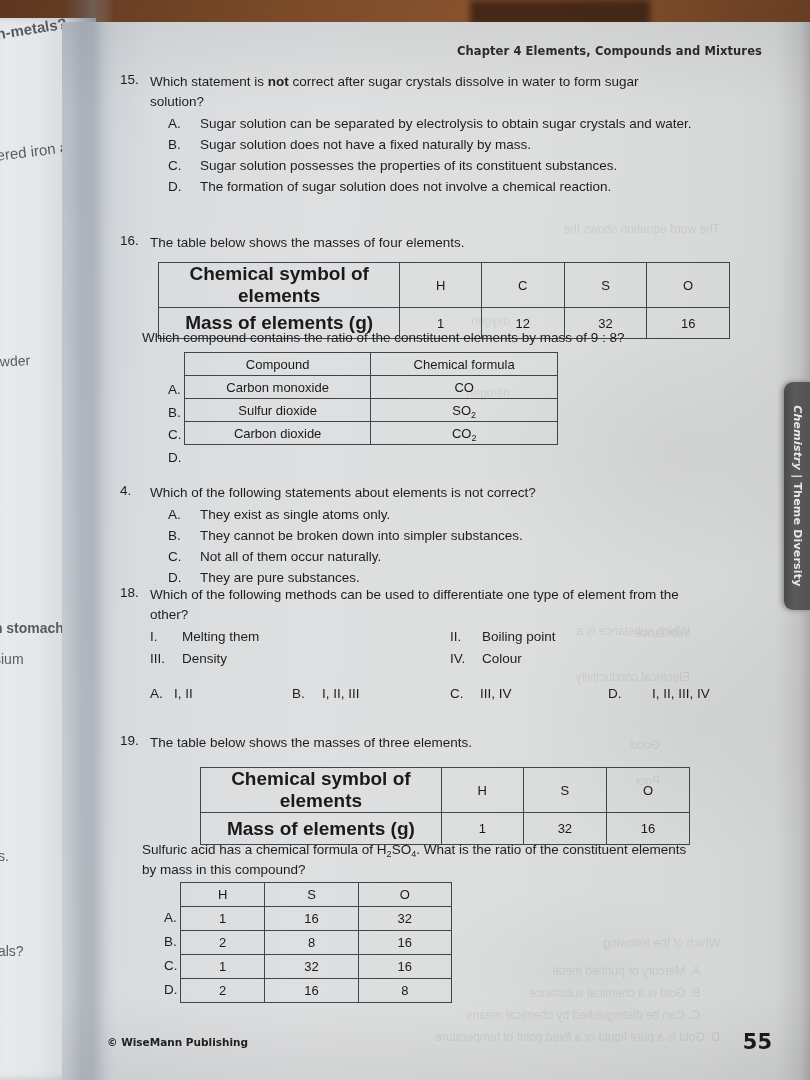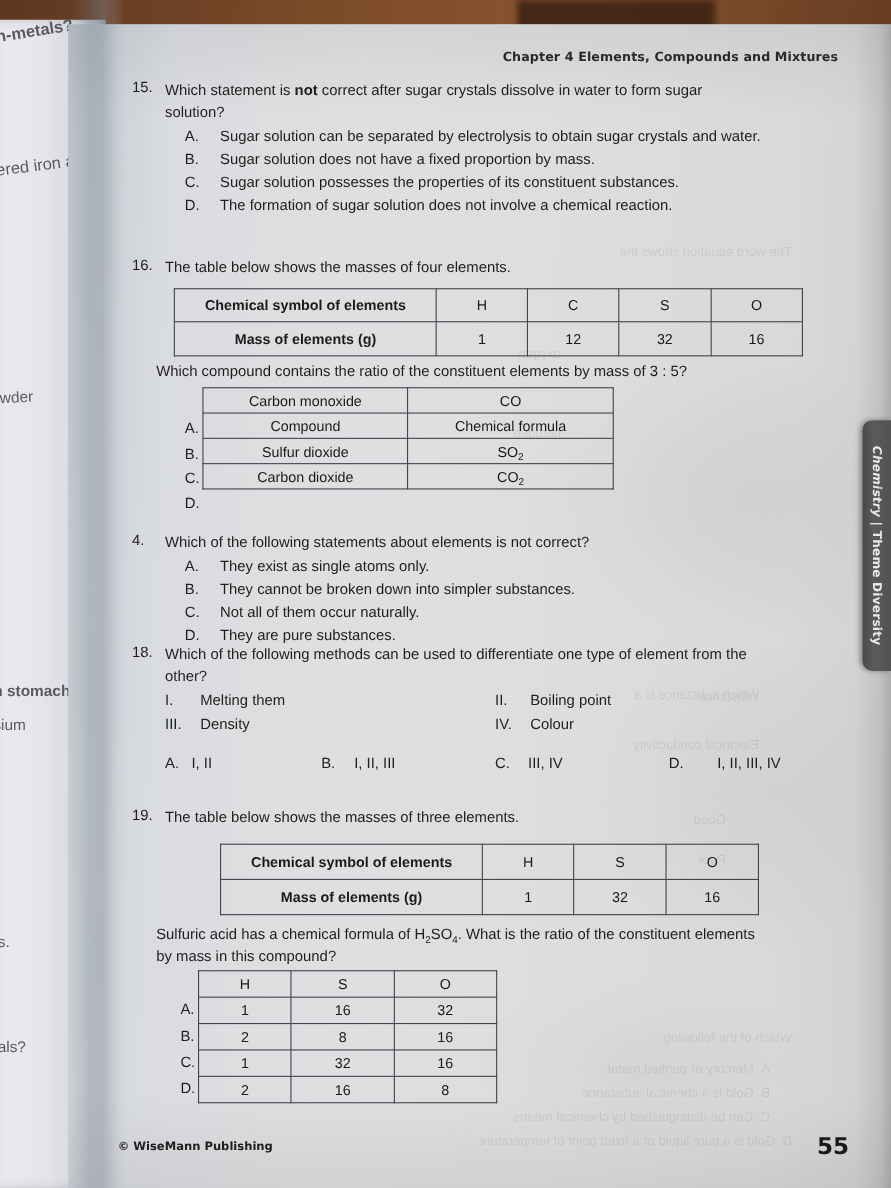--- a/index.html
+++ b/index.html
@@ -95,21 +95,21 @@
   
   table.tb{
     position:absolute;border-collapse:collapse;
     font-size:13px;color:#1a1a1a;background:transparent;
   }
   table.tb td{
     border:1px solid #41454a;
     padding:0 8px;text-align:center;vertical-align:middle;
     font-family:"Liberation Sans", sans-serif;
   }
-  td.lbl{text-align:left;font-weight:bold;font-size:13px;padding-left:10px;}
+  td.lbl{text-align:left;font-weight:bold;font-size:19px;padding-left:10px;}
   sub{font-size:9px;vertical-align:baseline;position:relative;top:3px;}
 
   .rowlab{position:absolute;font-size:13.5px;color:#1e1e1e;}
 
   
   .ftr-left{
     position:absolute;left:45px;bottom:32px;font-size:10.5px;font-weight:bold;color:#202020;
     font-family:"DejaVu Sans", sans-serif;
   }
   .ftr-mid{
@@ -192,21 +192,21 @@
         <span>Which statement is </span><b>not</b><span> correct after sugar crystals dissolve in water to form sugar</span>
       </div>
       <div class="qtext" style="top:20px;">solution?</div>
 
       <div class="opt" style="left:48px;top:42px;">
         <span class="optL">A.</span>
         <span class="optT">Sugar solution can be separated by electrolysis to obtain sugar crystals and water.</span>
       </div>
       <div class="opt" style="left:48px;top:63px;">
         <span class="optL">B.</span>
-        <span class="optT">Sugar solution does not have a fixed proportion by mass.</span>
+        <span class="optT">Sugar solution does not have a fixed naturally by mass.</span>
       </div>
       <div class="opt" style="left:48px;top:84px;">
         <span class="optL">C.</span>
         <span class="optT">Sugar solution possesses the properties of its constituent substances.</span>
       </div>
       <div class="opt" style="left:48px;top:105px;">
         <span class="optL">D.</span>
         <span class="optT">The formation of sugar solution does not involve a chemical reaction.</span>
       </div>
     </div>
@@ -228,36 +228,36 @@
       <tr>
         <td class="lbl" style="height:30px;">Mass of elements (g)</td>
         <td>1</td>
         <td>12</td>
         <td>32</td>
         <td>16</td>
       </tr>
     </tbody>
       </table>
 
-    <div class="para" style="left:80px;top:306px;">Which compound contains the ratio of the constituent elements by mass of 3 : 5?</div>
+    <div class="para" style="left:80px;top:306px;">Which compound contains the ratio of the constituent elements by mass of 9 : 8?</div>
 
     <div class="rowlab" style="left:106px;top:360px;">A.</div>
     <div class="rowlab" style="left:106px;top:383px;">B.</div>
     <div class="rowlab" style="left:106px;top:405px;">C.</div>
     <div class="rowlab" style="left:106px;top:428px;">D.</div>
 
     <table class="tb" style="left:122px;top:330px;width:374px;">
       <tbody>
           <tr>
+        <td style="width:186px;height:22px;">Compound</td>
+        <td style="width:188px;">Chemical formula</td>
+      </tr>
+      <tr>
         <td style="height:22px;">Carbon monoxide</td>
         <td>CO</td>
-      </tr>
-      <tr>
-        <td style="width:186px;height:22px;">Compound</td>
-        <td style="width:188px;">Chemical formula</td>
       </tr>
       <tr>
         <td style="height:22px;">Sulfur dioxide</td>
         <td>SO<sub>2</sub></td>
       </tr>
       <tr>
         <td style="height:22px;">Carbon dioxide</td>
         <td>CO<sub>2</sub></td>
       </tr>
     </tbody>

